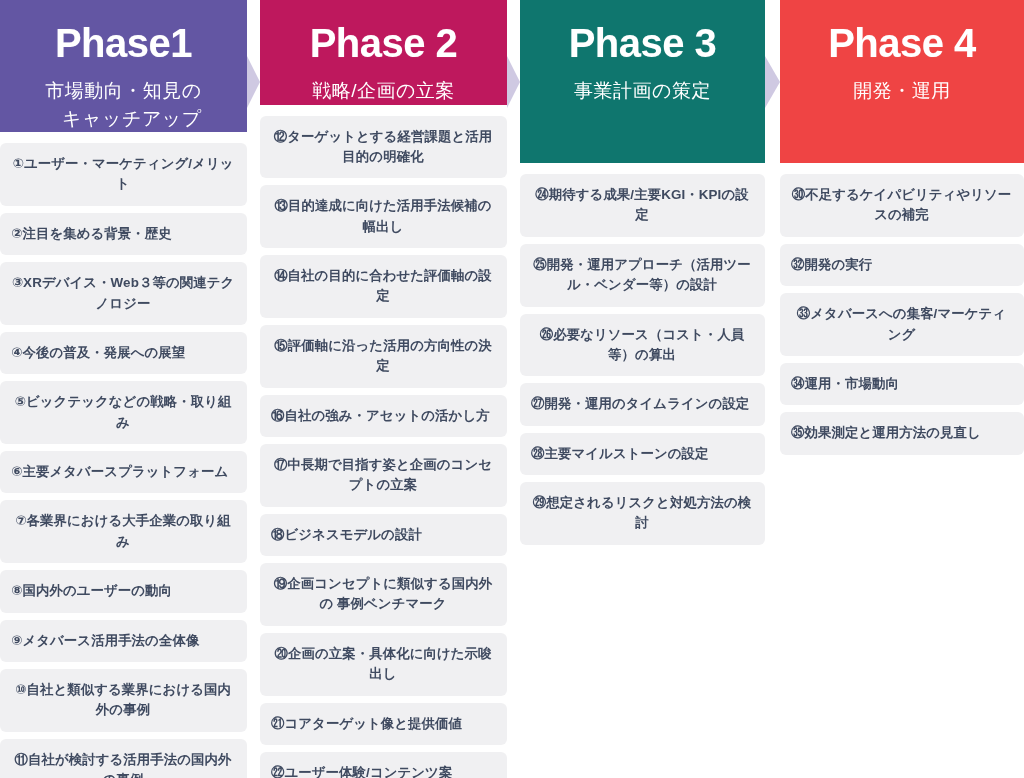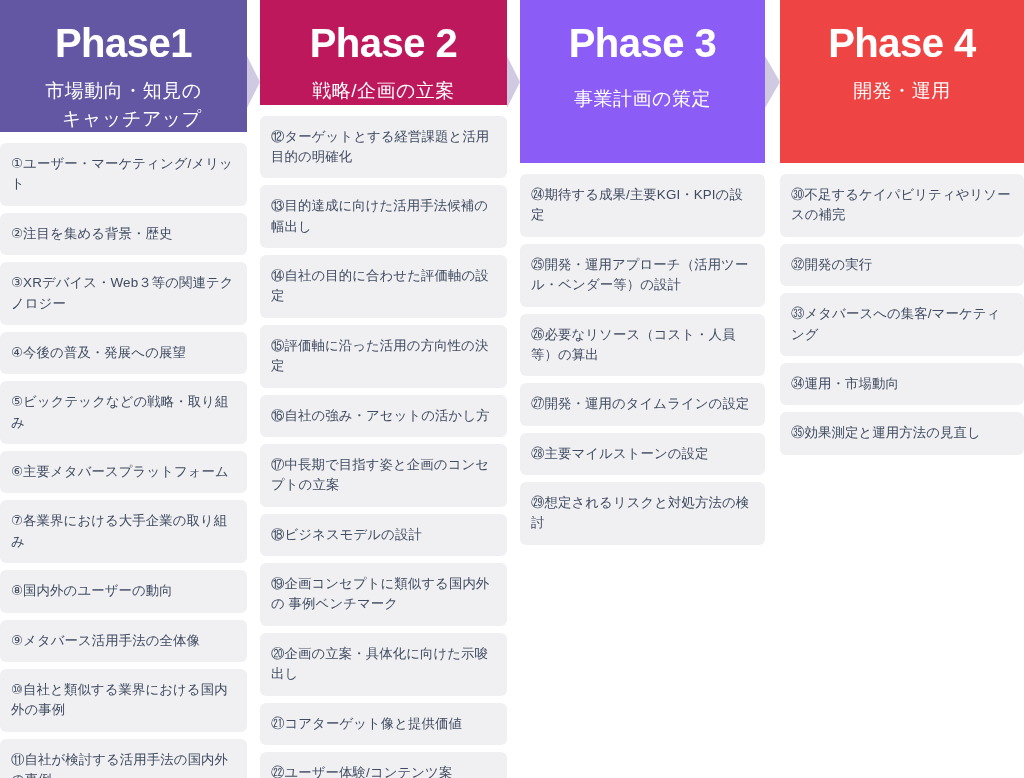--- a/index.html
+++ b/index.html
@@ -88,29 +88,30 @@
     display: flex;
     flex-direction: column;
     padding-top: 11px;
     gap: 7px;
   }
   .item-card {
     background: #f0f0f2;
     border-radius: 6px;
     color: #3f4a60;
     font-size: 13.4px;
-    font-weight: 400;
+    font-weight: 700;
     line-height: 1.52;
     padding: 11px 12px 11px 11px;
     box-sizing: border-box;
     min-height: 42px;
     display: flex;
     align-items: center;
     letter-spacing: 0.1px;
     word-break: break-all;
+    text-align: center;
   }
 </style>
 </head>
 <body>
 
 <div id="board">
     <div class="phase-col c0">
       <div class="phase-head" style="background: rgb(99, 86, 163);">
         <div class="phase-title">Phase1</div>
         <div class="phase-sub">
@@ -153,21 +154,21 @@
         <div class="item-card">⑯自社の強み・アセットの活かし方</div>
         <div class="item-card">⑰中長期で目指す姿と企画のコンセプトの立案</div>
         <div class="item-card">⑱ビジネスモデルの設計</div>
         <div class="item-card">⑲企画コンセプトに類似する国内外の 事例ベンチマーク</div>
         <div class="item-card">⑳企画の立案・具体化に向けた示唆出し</div>
         <div class="item-card">㉑コアターゲット像と提供価値</div>
         <div class="item-card">㉒ユーザー体験/コンテンツ案</div>
       </div>
     </div>
     <div class="phase-col c2">
-      <div class="phase-head" style="background: #8b5cf6; gap: 8px;">
+      <div class="phase-head" style="background: #0f766e;">
         <div class="phase-title">Phase 3</div>
         <div class="phase-sub">
           <div>事業計画の策定</div>
         </div>
         <div class="phase-arrow">
           <span class="tri"></span>
         </div>
       </div>
       <div class="items">
         <div class="item-card">㉔期待する成果/主要KGI・KPIの設定</div>

